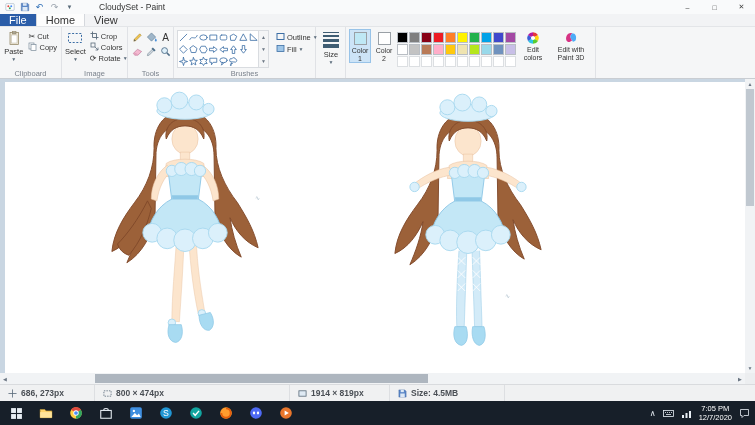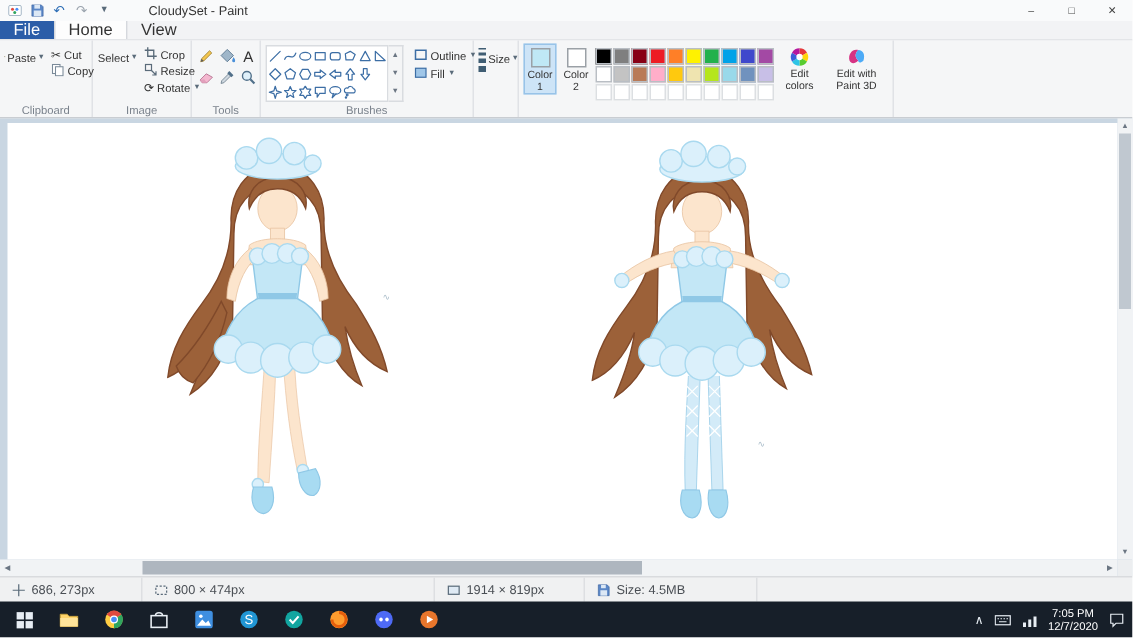--- a/index.html
+++ b/index.html
@@ -19,21 +19,21 @@
   
   .tabbar{height:13px;display:flex;background:#f2f3f5;border-bottom:1px solid #e3e5e8;flex:0 0 auto;}
   .tab{padding:0 9px;font-size:11px;display:flex;align-items:center;color:#333;}
   .tab-file{background:var(--ui-file_tab);color:#fff;}
   .tab.active{background:#fdfdfd;border-left:1px solid #d5d8dd;border-right:1px solid #d5d8dd;}
 
   
   .ribbon{height:52px;display:flex;background:#f5f6f7;border-bottom:1px solid #c9cdd2;flex:0 0 auto;}
   .group{position:relative;height:100%;border-right:1px solid #e0e2e6;display:flex;align-items:flex-start;padding:2px 2px 10px 3px;gap:2px;}
   .grouplabel{position:absolute;bottom:0;left:0;width:100%;text-align:center;font-size:7.5px;color:#7a828c;}
-  .bigbtn{display:flex;align-items:center;justify-content:flex-end;width:27px;font-size:7.5px;color:#333;padding-top:1px;gap:1px;}
+  .bigbtn{display:flex;flex-direction:column;align-items:center;justify-content:space-between;width:27px;font-size:7.5px;color:#333;padding-top:1px;gap:1px;}
   .bigbtn svg{width:16px;height:16px;}
   .dd{font-size:5px;color:#5a6b7a;line-height:1;}
   .col{display:flex;flex-direction:column;margin-top:2px;}
   .smallbtn{display:flex;align-items:center;gap:2px;height:11px;font-size:7.5px;color:#333;padding:0 2px;white-space:nowrap;}
   .sicon{font-size:8px;line-height:1;}
   .sicon svg{width:9px;height:9px;}
   .toolgrid{display:grid;grid-template-columns:repeat(3,13px);grid-auto-rows:13px;gap:1px;margin-top:2px;}
   .toolbtn{display:flex;align-items:center;justify-content:center;border:1px solid transparent;}
   .toolbtn svg{width:11px;height:11px;}
   .shapesbox{background:#fff;border:1px solid #d9dce0;display:grid;grid-template-columns:repeat(8,10px);grid-auto-rows:12px;margin-top:1px;}
@@ -71,21 +71,21 @@
   .scroll-v{position:absolute;top:0;right:0;bottom:11px;width:10px;background:#f1f3f5;display:flex;flex-direction:column;}
   .scroll-h{position:absolute;left:0;right:10px;bottom:0;height:11px;background:#f1f3f5;display:flex;}
   .scroll-corner{position:absolute;right:0;bottom:0;width:10px;height:11px;background:#eceef0;}
   .sarr{flex:0 0 auto;display:flex;align-items:center;justify-content:center;font-size:5px;color:#6b7683;}
   .scroll-v .sarr{height:10px;} .scroll-h .sarr{width:10px;}
   .strack{flex:1;position:relative;}
   .scroll-v .thumb{position:absolute;left:1px;right:1px;top:0;height:117px;background:#c0c8d0;}
   .scroll-h .thumb{position:absolute;top:1px;bottom:1px;left:85px;width:333px;background:#aeb6bf;}
 
   
-  .statusbar{height:17px;background:#f0f1f2;border-top:1px solid #d9dbde;display:flex;align-items:center;font-size:8.5px;color:#4a4f55;flex:0 0 auto;}
+  .statusbar{height:17px;background:#f0f1f2;border-top:1px solid #d9dbde;display:flex;align-items:center;font-size:8.5px;color:#4a4f55;flex:0 0 auto;font-weight:bold;}
   .seg{display:flex;align-items:center;gap:4px;height:100%;border-right:1px solid #dddfe2;padding-left:8px;}
   .seg svg{width:9px;height:9px;}
   .seg1{width:95px;} .seg2{width:195px;} .seg3{width:100px;} .seg4{width:115px;}
   .sb-fill{flex:1;}
   .zoomseg{display:flex;align-items:center;gap:5px;border-left:1px solid #dddfe2;height:100%;padding:0 8px;}
   .zbtn{width:9px;text-align:center;font-size:9px;color:#555;}
   .ztrack{width:42px;height:2px;background:#9aa2aa;position:relative;}
   .zthumb{position:absolute;left:26px;top:-4px;width:4px;height:10px;background:#3b76bd;}
 
   
@@ -186,21 +186,21 @@
             <span class="sicon"><svg viewBox="0 0 9 9">
                 <path d="M2.5,0.5V6.5H8.5M0.5,2.5H6.5V8.5" fill="none" stroke="#5a6b7a" stroke-width=".9"></path>
               </svg></span>
             <span>Crop</span>
           </div>
         <div class="smallbtn">
             <span class="sicon"><svg viewBox="0 0 9 9">
                 <rect x="1" y="1" width="4" height="4" fill="none" stroke="#5a6b7a" stroke-width=".8"></rect>
                 <path d="M5,5 L8,8 M8,5.5V8H5.5" fill="none" stroke="#5a6b7a" stroke-width=".8"></path>
               </svg></span>
-            <span>Resize</span>
+            <span>Colors</span>
           </div>
         <div class="smallbtn">
             <span class="sicon">⟳</span>
             <span>Rotate</span>
             <span class="dd">▼</span>
           </div>
       </div>
       <div class="grouplabel">Image</div>
     </div>
 

